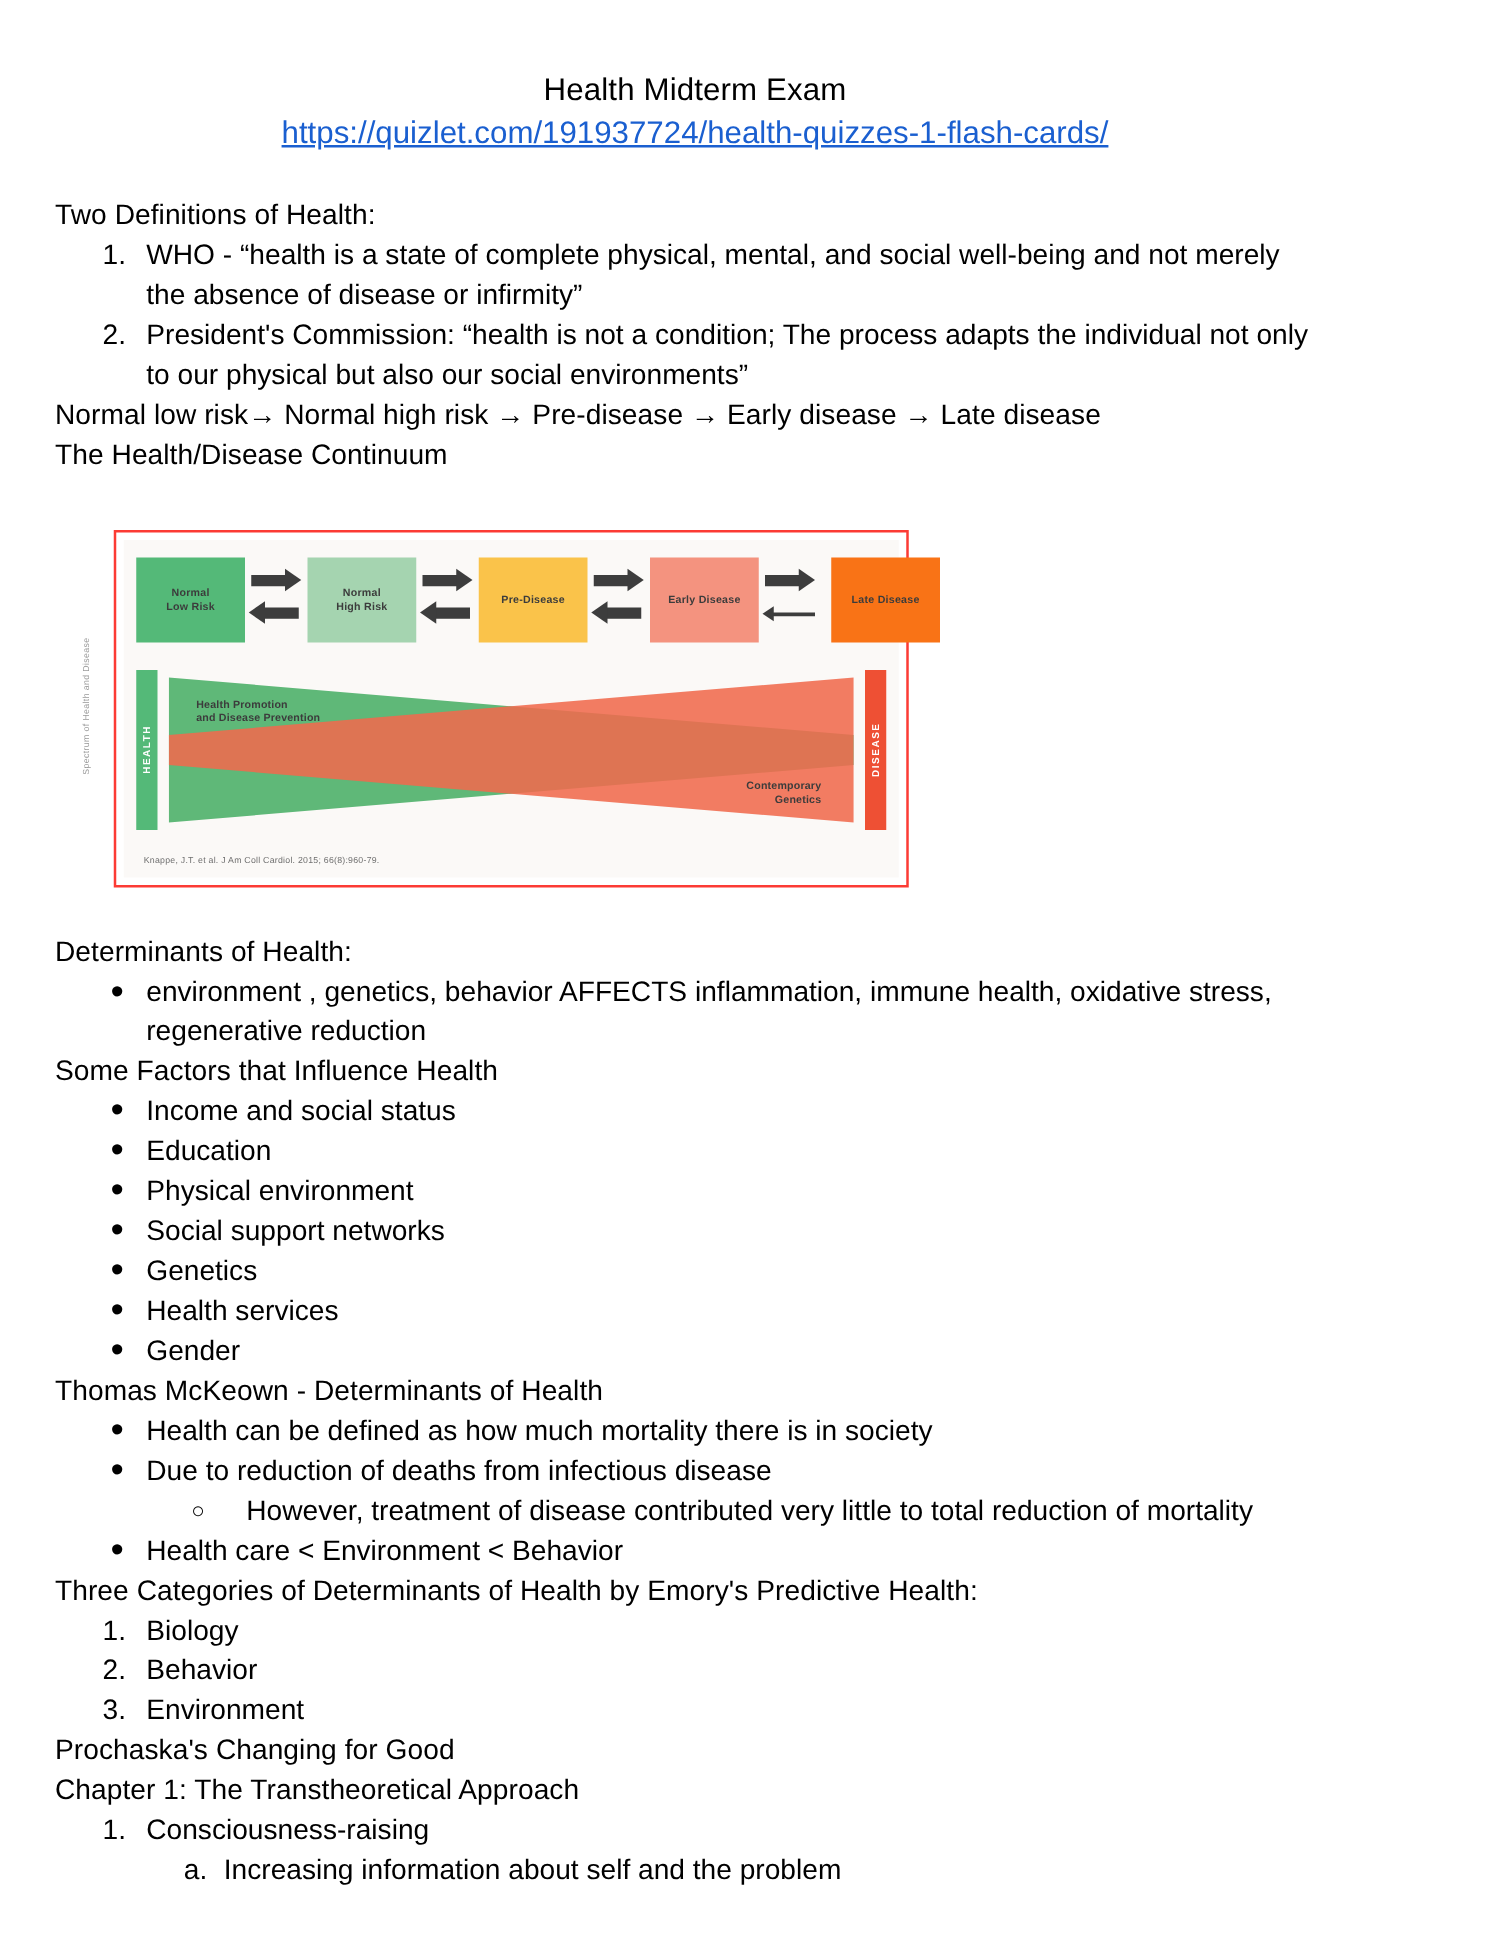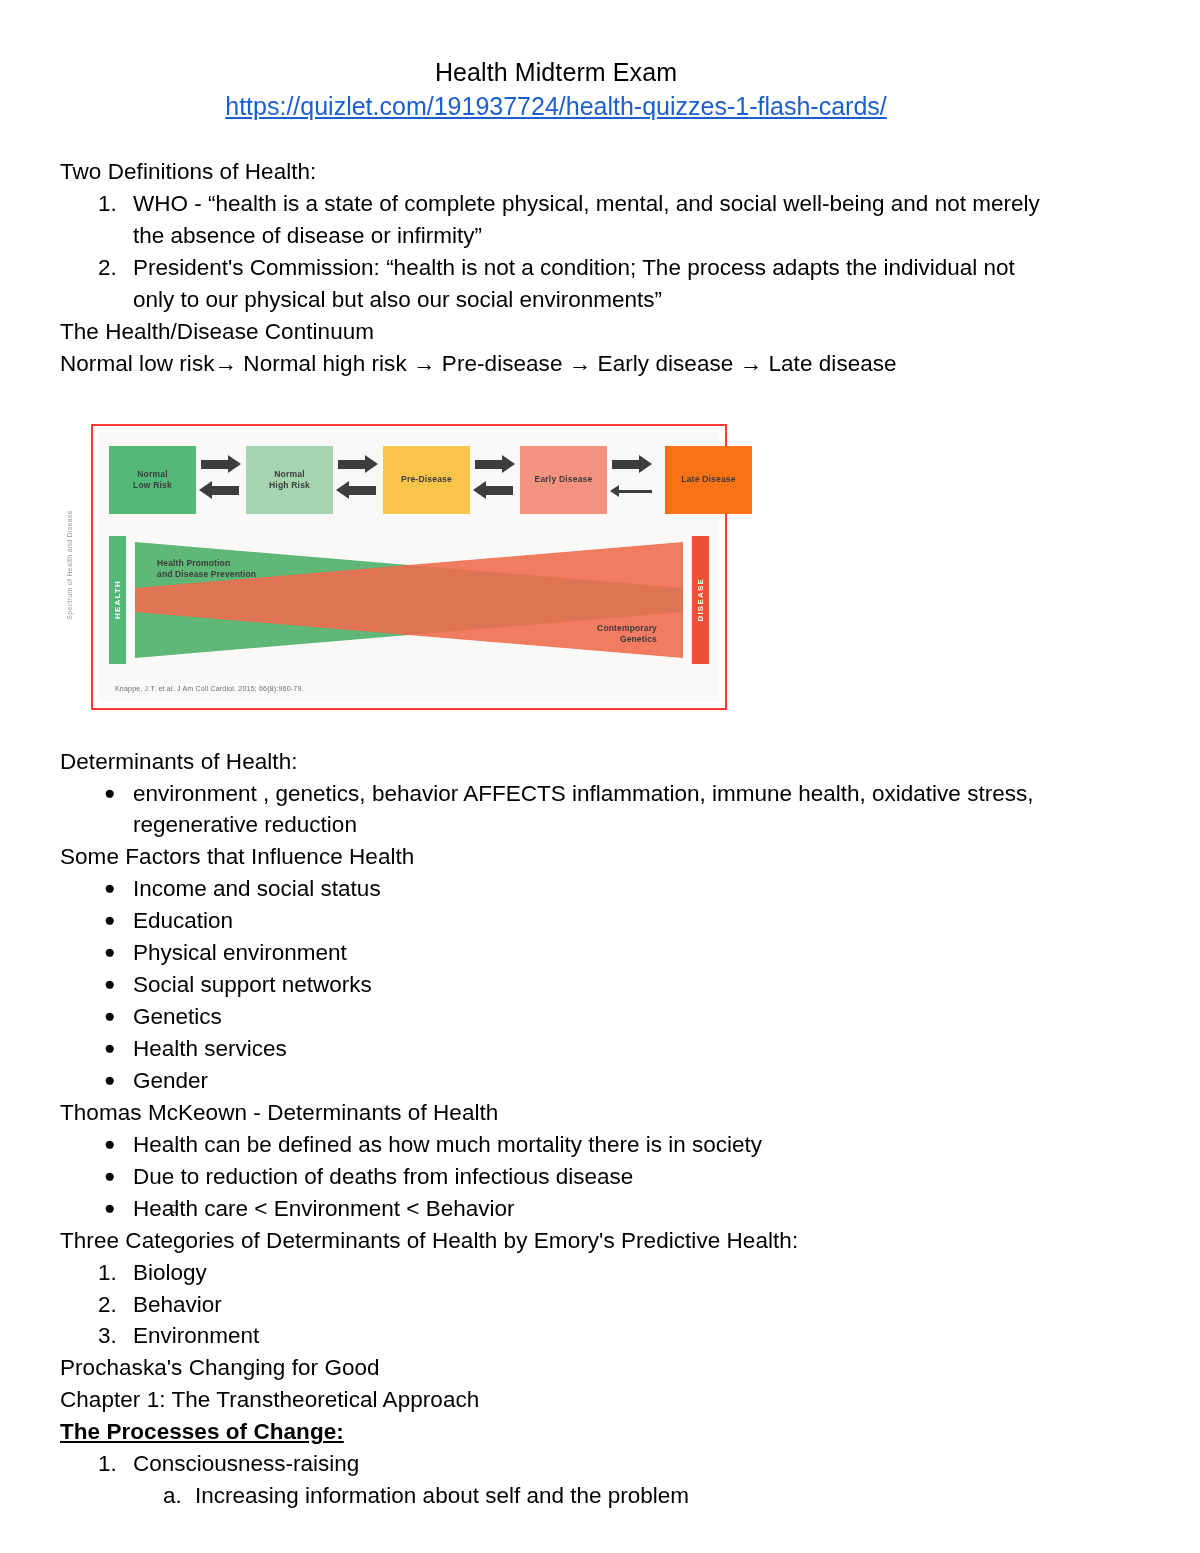--- a/index.html
+++ b/index.html
@@ -40,21 +40,21 @@
     font-size: 25px;
     line-height: 1.28;
     color: #1a5fd0;
     text-decoration: underline;
     margin-top: 2px;
     word-break: break-all;
   }
 
   
   .body-wrap {
-    padding-left: 60px;
+    padding-left: 44px;
     padding-right: 60px;
     margin-top: 34px;
   }
   .line {
     font-size: 22.5px;
     line-height: 1.42;
     margin: 0;
     letter-spacing: 0.05px;
   }
   .bold-underline {
@@ -280,22 +280,22 @@
       <li class="item">
         <span class="marker">1.</span>
         <span>WHO - “health is a state of complete physical, mental, and social well-being and not merely the absence of disease or infirmity”</span>
       </li>
       <li class="item">
         <span class="marker">2.</span>
         <span>President's Commission: “health is not a condition;  The process adapts the individual not only to our physical but also our social environments”</span>
       </li>
     </ol>
 
+    <p class="line">Normal low risk→ Normal high risk → Pre-disease → Early disease → Late disease</p>
     <p class="line">The Health/Disease Continuum</p>
-    <p class="line">Normal low risk→ Normal high risk → Pre-disease → Early disease → Late disease</p>
   </div>
 
   <div class="figure-block">
     <div class="fig-side-note">Spectrum of Health and Disease</div>
 
     <div class="figure">
       <div class="fig-inner">
 
         <div class="stage-row">
 
@@ -439,20 +439,21 @@
         <span>Health can be defined as how much mortality there is in society</span>
       </li>
       <li class="item">
         <span class="marker">●</span>
         <span>Due to reduction of deaths from infectious disease</span>
       </li>
     </ul>
     <ul class="circ">
       <li class="item">
         <span class="marker">○</span>
+        <span>However, treatment of disease contributed very little to total reduction of mortality</span>
       </li>
     </ul>
     <ul class="bul">
       <li class="item">
         <span class="marker">●</span>
         <span>Health care &lt; Environment &lt; Behavior</span>
       </li>
     </ul>
 
     <p class="line">Three Categories of Determinants of Health by Emory's Predictive Health:</p>
@@ -466,21 +467,20 @@
         <span>Behavior</span>
       </li>
       <li class="item">
         <span class="marker">3.</span>
         <span>Environment</span>
       </li>
     </ol>
 
     <p class="line">Prochaska's Changing for Good</p>
     <p class="line">Chapter 1: The Transtheoretical Approach</p>
-    <p class="line bold-underline">The Processes of Change:</p>
     <ol class="num">
       <li class="item">
         <span class="marker">1.</span>
         <span>Consciousness-raising</span>
       </li>
     </ol>
     <ol class="alpha">
       <li class="item">
         <span class="marker">a.</span>
         <span>Increasing information about self and the problem</span>

